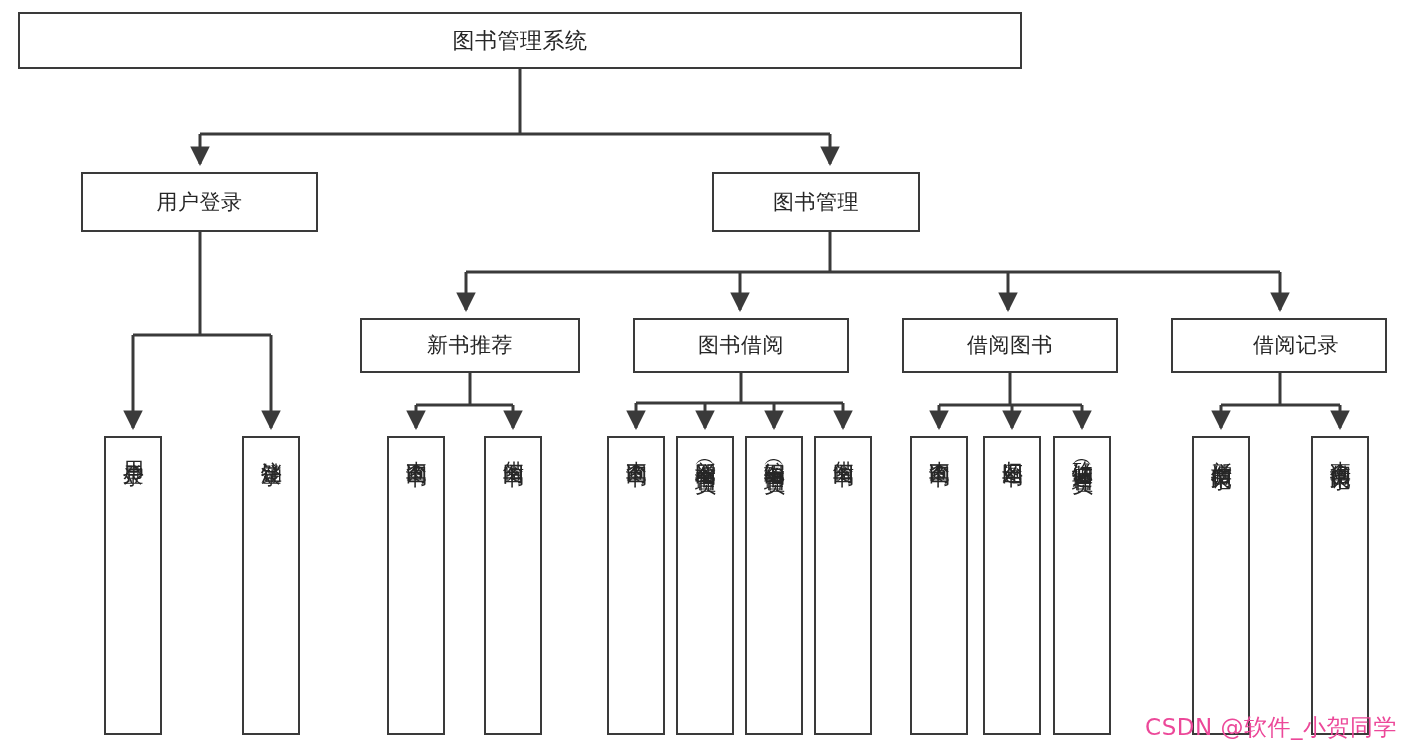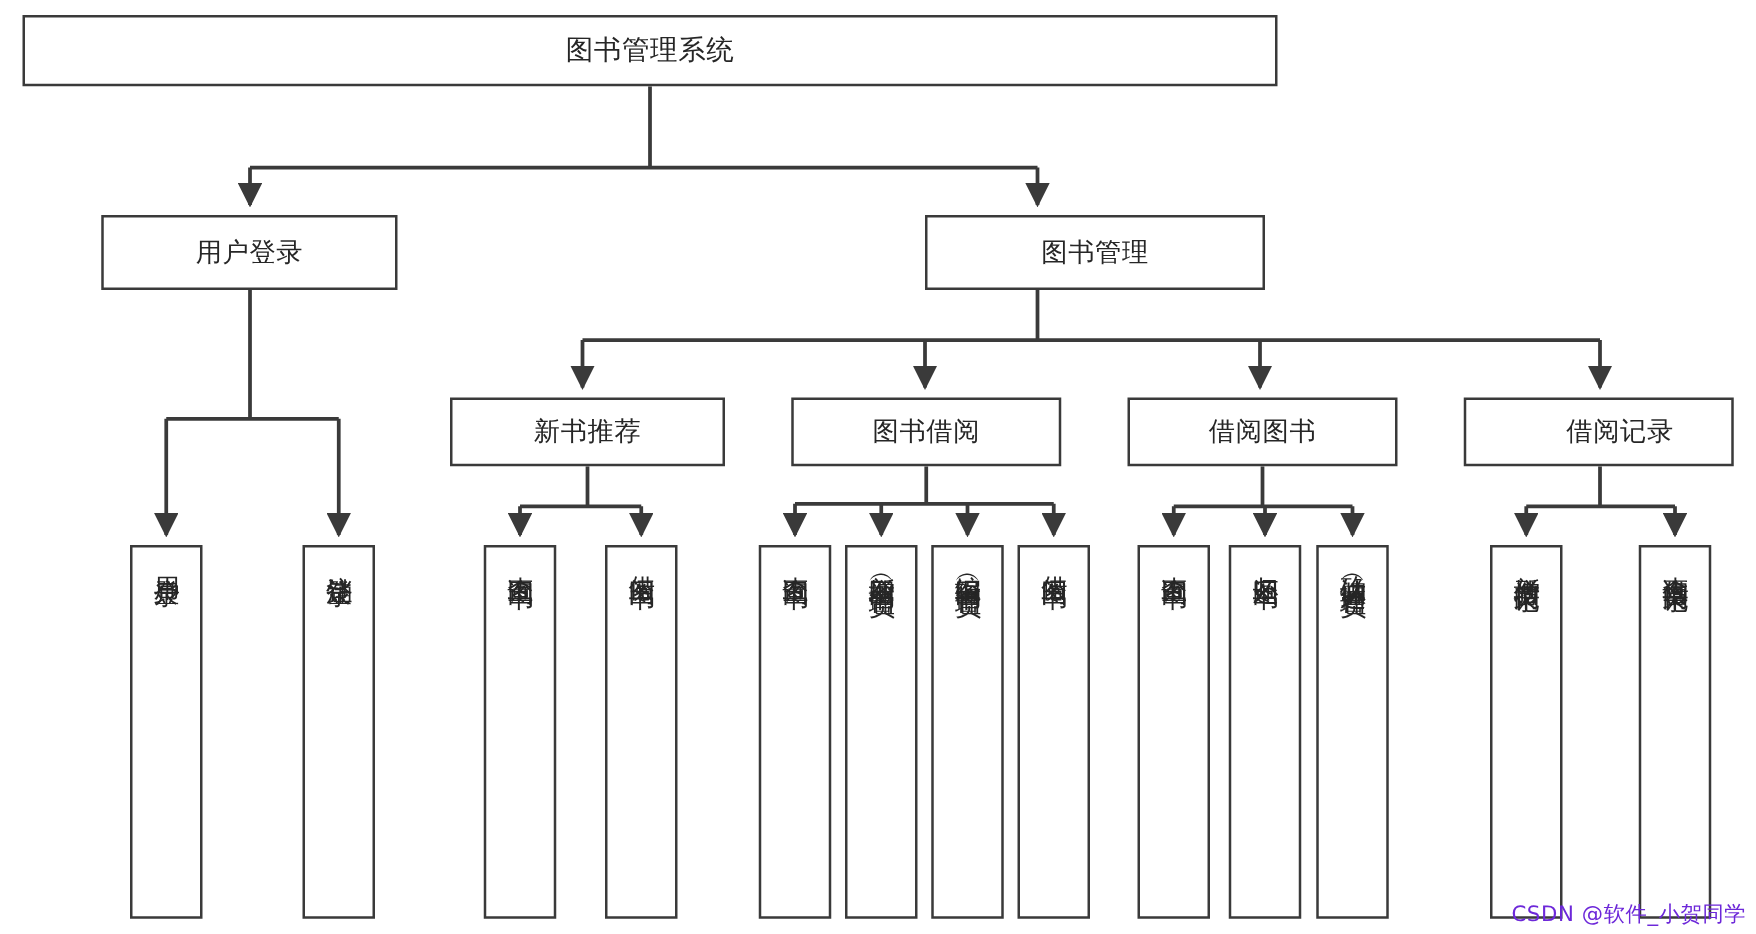--- a/index.html
+++ b/index.html
@@ -59,22 +59,22 @@
     line-height: 1;
     white-space: nowrap;
   }
   .root-node .node-label {
     font-size: 22px;
   }
   .watermark {
     position: absolute;
     right: 8px;
     bottom: 4px;
-    font-size: 17px;
-    color: #6d28d9;
+    font-size: 23px;
+    color: #ec4899;
     white-space: nowrap;
     letter-spacing: 0.5px;
   }
 </style>
 </head>
 <body>
 
 <div id="canvas">
 
   <svg id="diagram-svg" viewBox="0 0 1405 747" xmlns="http://www.w3.org/2000/svg">
@@ -130,21 +130,21 @@
     </g>
   </svg>
 
   <div class="node h-node root-node" style="left:18px; top:12px; width:1004px; height:57px;">
     <span class="node-label">图书管理系统</span>
   </div>
 
   <div class="node h-node" style="left:81px; top:172px; width:237px; height:60px;">
     <span class="node-label">用户登录</span>
   </div>
-  <div class="node h-node" style="left:712px; top:172px; width:272px; height:60px;margin-left:28px;">
+  <div class="node h-node" style="left:712px; top:172px; width:208px; height:60px;">
     <span class="node-label">图书管理</span>
   </div>
 
   <div class="node h-node" style="left:633px; top:318px; width:216px; height:55px;">
     <span class="node-label">图书借阅</span>
   </div>
   <div class="node h-node" style="left:360px; top:318px; width:220px; height:55px;">
     <span class="node-label">新书推荐</span>
   </div>
   <div class="node h-node" style="left:902px; top:318px; width:216px; height:55px;">

